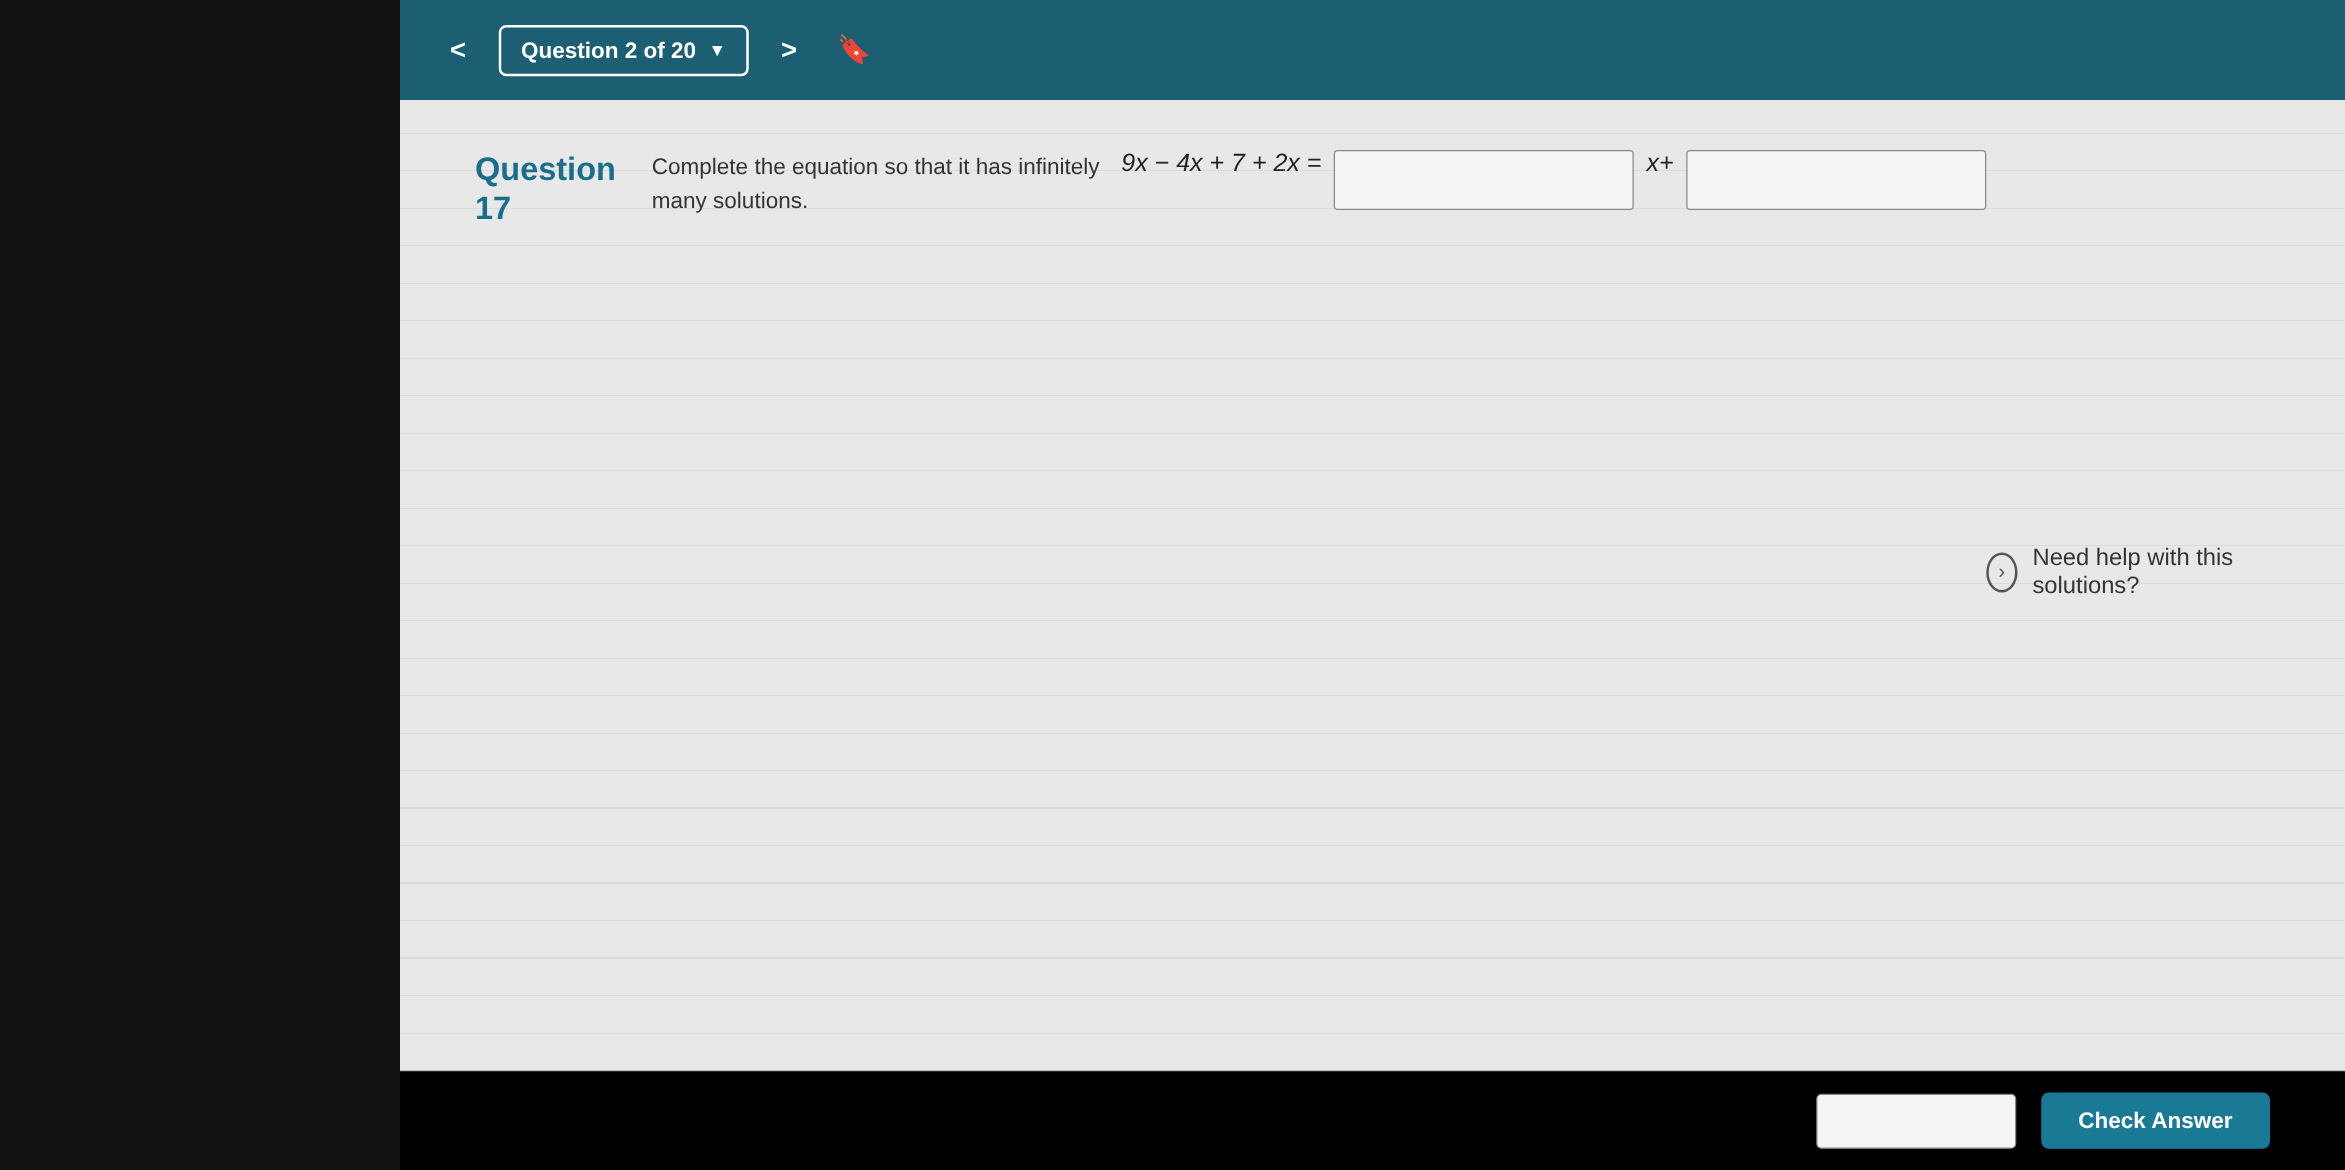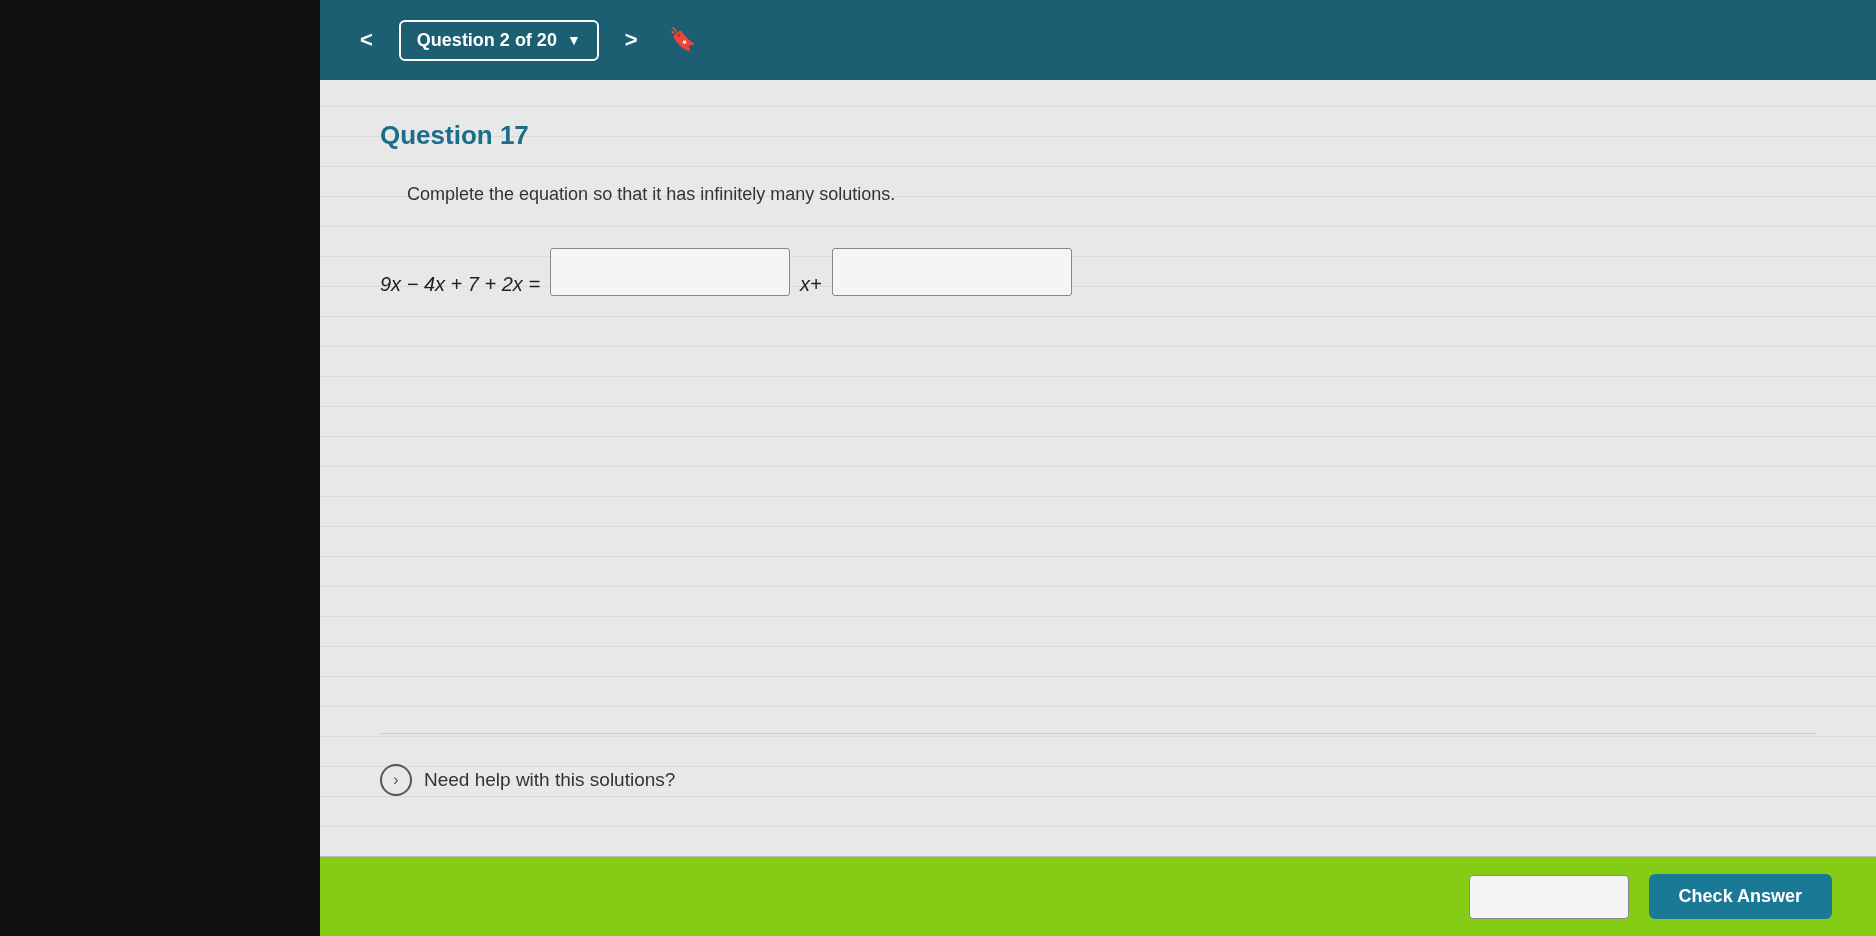--- a/index.html
+++ b/index.html
@@ -80,42 +80,42 @@
       background: #e8e8e8;
       background-image: repeating-linear-gradient(
         0deg,
         transparent,
         transparent 29px,
         rgba(180,180,180,0.25) 29px,
         rgba(180,180,180,0.25) 30px
       );
       padding: 40px 60px 30px 60px;
       display: flex;
-      flex-direction: column;
+      flex-direction: row;
       overflow-y: auto;
     }
 
     .question-title {
       font-size: 26px;
       font-weight: bold;
       color: #1a6e8a;
       margin-bottom: 30px;
     }
 
     .question-text {
       font-size: 18px;
       color: #333;
       margin-bottom: 40px;
       line-height: 1.5;
       margin-left: 27px;
     }
 
     .equation-row {
       display: flex;
-      align-items: flex-end;
+      align-items: flex-start;
       gap: 10px;
       font-size: 20px;
       color: #222;
       margin-bottom: 50px;
       font-style: italic;
     }
 
     .equation-label {
       font-style: italic;
       font-size: 20px;
@@ -164,26 +164,26 @@
       cursor: pointer;
       font-style: normal;
     }
 
     .help-text {
       font-size: 19px;
       color: #333;
     }
 
     .bottom-bar {
-      background: #84cc16;
+      background: #000000;
       height: 80px;
       display: flex;
       align-items: center;
       justify-content: flex-end;
-      padding: 0 44px;
+      padding: 0 60px;
       gap: 20px;
       border-top: 1px solid #bbb;
     }
 
     .check-answer-btn {
       background: #1a7a96;
       color: #fff;
       border: none;
       border-radius: 6px;
       padding: 12px 30px;

